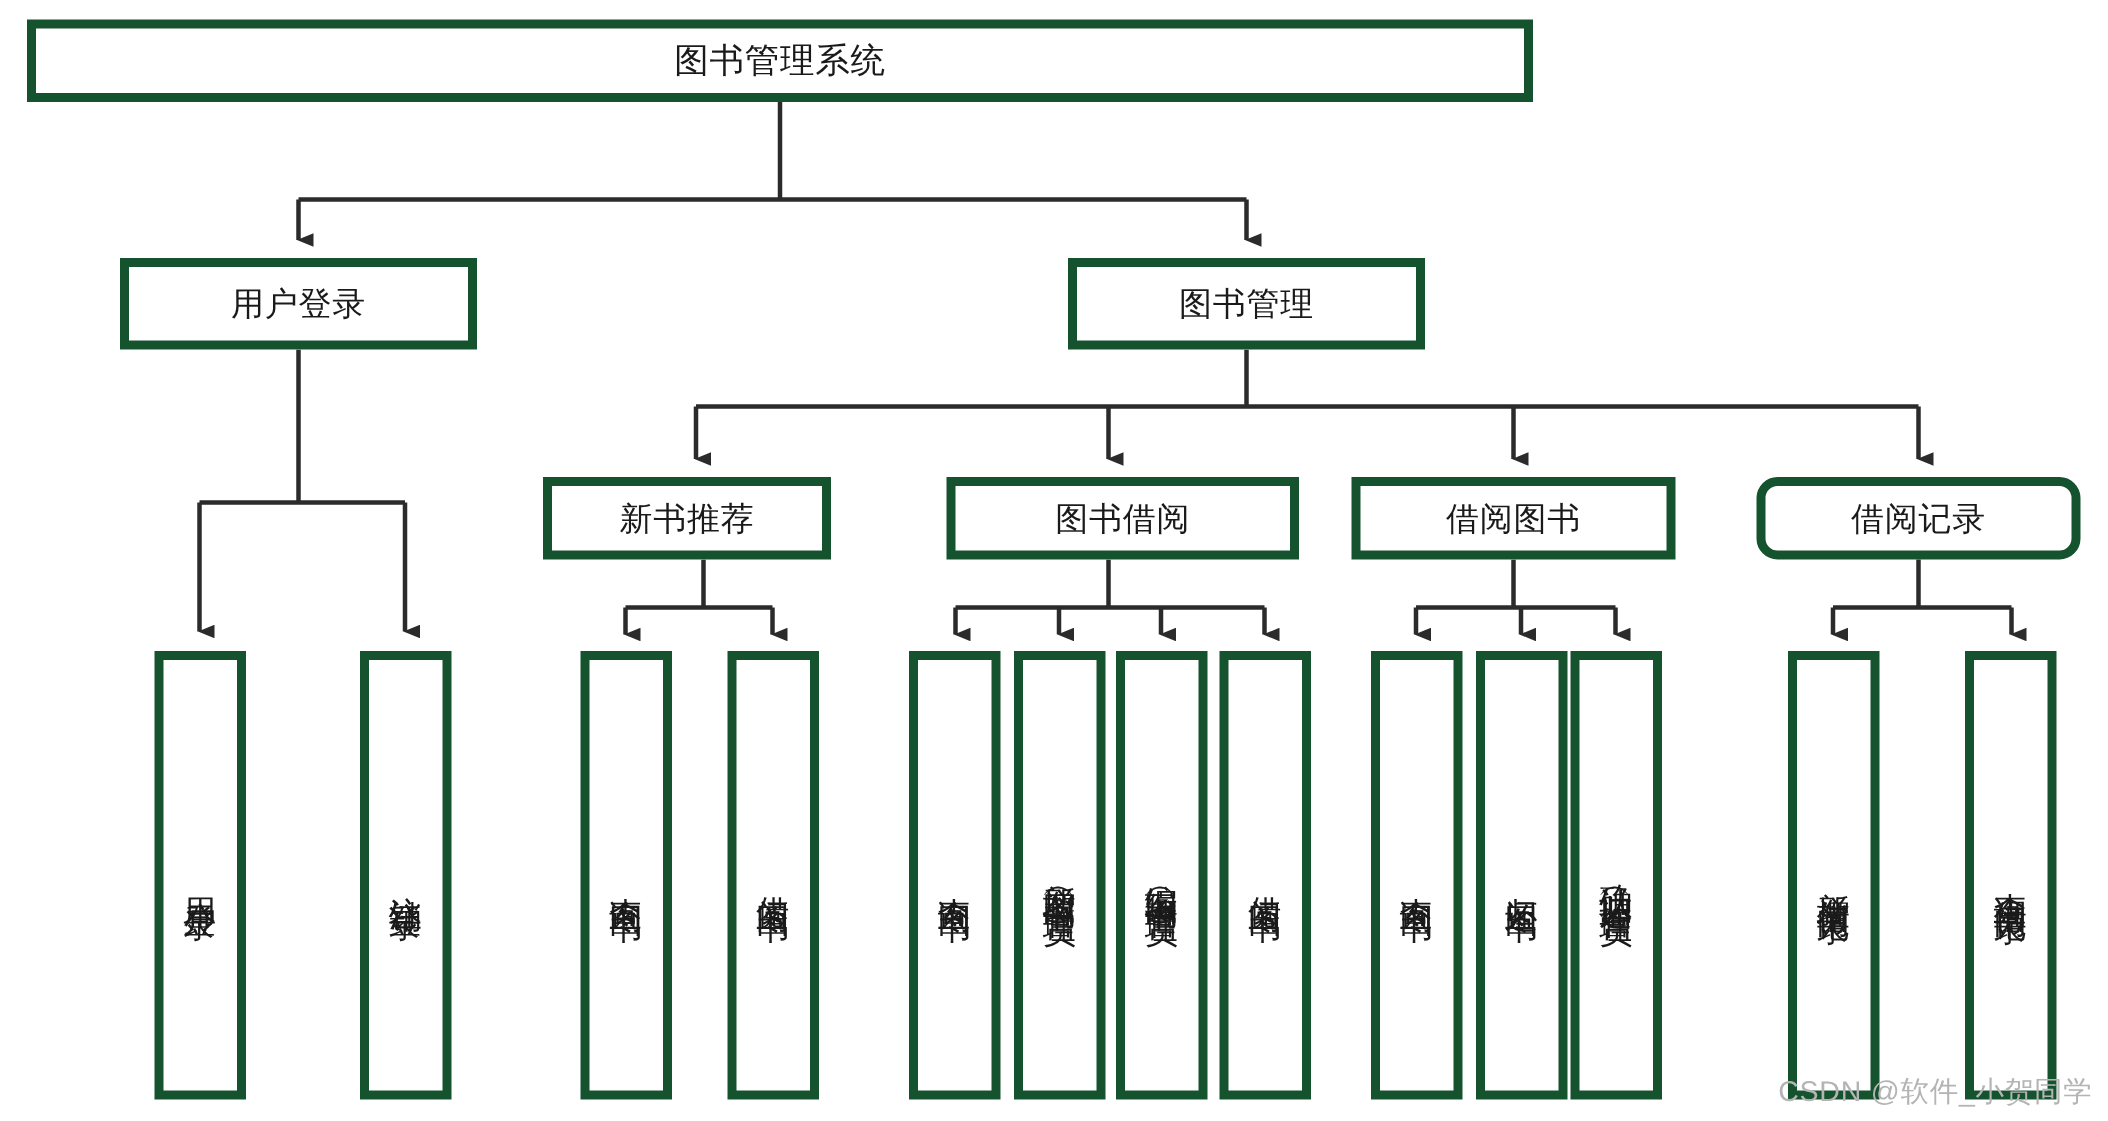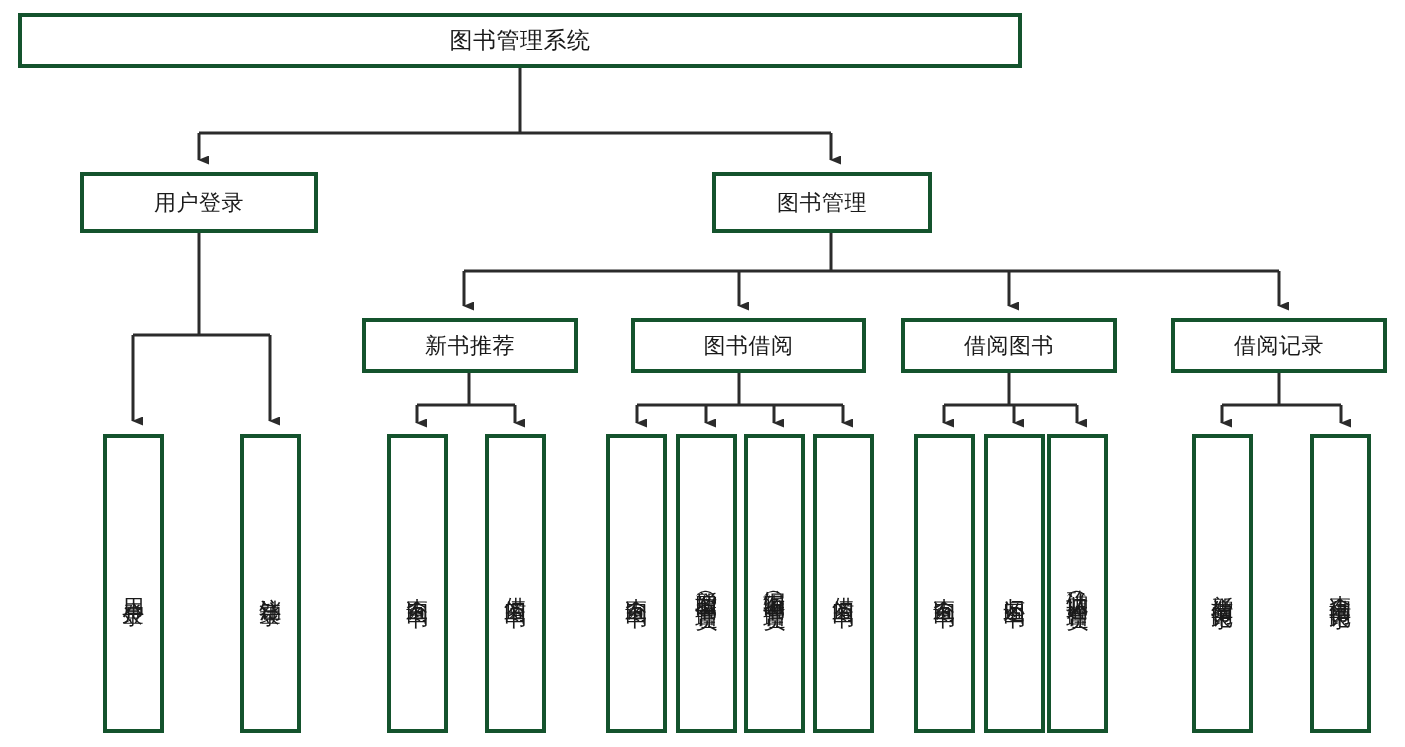--- a/index.html
+++ b/index.html
@@ -24,21 +24,21 @@
     top: 0;
     left: 0;
     width: 1405px;
     height: 747px;
     pointer-events: none;
   }
   .node {
     position: absolute;
     box-sizing: border-box;
     background: #ffffff;
-    border: 4px solid #14532d;
+    border: 6px solid #14532d;
     display: flex;
     align-items: center;
     justify-content: center;
     overflow: hidden;
   }
   .node-label {
     color: #1a1a1a;
     line-height: 1.06;
     text-align: center;
     white-space: nowrap;
@@ -122,34 +122,34 @@
     </g>
   </svg>
 
   <div class="node horizontal root" style="left:18px; top:13px; width:1004px; height:55px;">
     <span class="node-label">图书管理系统</span>
   </div>
 
   <div class="node horizontal" style="left:80px; top:172px; width:238px; height:61px;">
     <span class="node-label">用户登录</span>
   </div>
-  <div class="node horizontal" style="left:712px; top:172px; width:220px; height:61px;">
+  <div class="node horizontal" style="left:712px; top:172px; width:238px; height:61px;">
     <span class="node-label">图书管理</span>
   </div>
 
-  <div class="node horizontal" style="left:362px; top:318px; width:216px; height:55px;">
+  <div class="node horizontal" style="left:362px; top:318px; width:192px; height:55px;">
     <span class="node-label">新书推荐</span>
   </div>
   <div class="node horizontal" style="left:631px; top:318px; width:235px; height:55px;">
     <span class="node-label">图书借阅</span>
   </div>
   <div class="node horizontal" style="left:901px; top:318px; width:216px; height:55px;">
     <span class="node-label">借阅图书</span>
   </div>
-  <div class="node horizontal" style="left:1171px; top:318px; width:216px; height:55px;">
+  <div class="node horizontal" style="left:1171px; top:318px; width:216px; height:55px;border-radius:14px;">
     <span class="node-label">借阅记录</span>
   </div>
 
   <div class="node vertical" style="left:103px; top:434px; width:61px; height:299px;">
     <span class="node-label">用户登录</span>
   </div>
   <div class="node vertical" style="left:240px; top:434px; width:61px; height:299px;">
     <span class="node-label">注销登录</span>
   </div>
 
@@ -183,14 +183,15 @@
     <span class="node-label">确认归还（管理员）</span>
   </div>
 
   <div class="node vertical" style="left:1192px; top:434px; width:61px; height:299px;">
     <span class="node-label">新增借阅记录</span>
   </div>
   <div class="node vertical" style="left:1310px; top:434px; width:61px; height:299px;">
     <span class="node-label">查询借阅记录</span>
   </div>
 
+  <div class="watermark">CSDN @软件_小贺同学</div>
 
 </div>
 
 </body></html>

